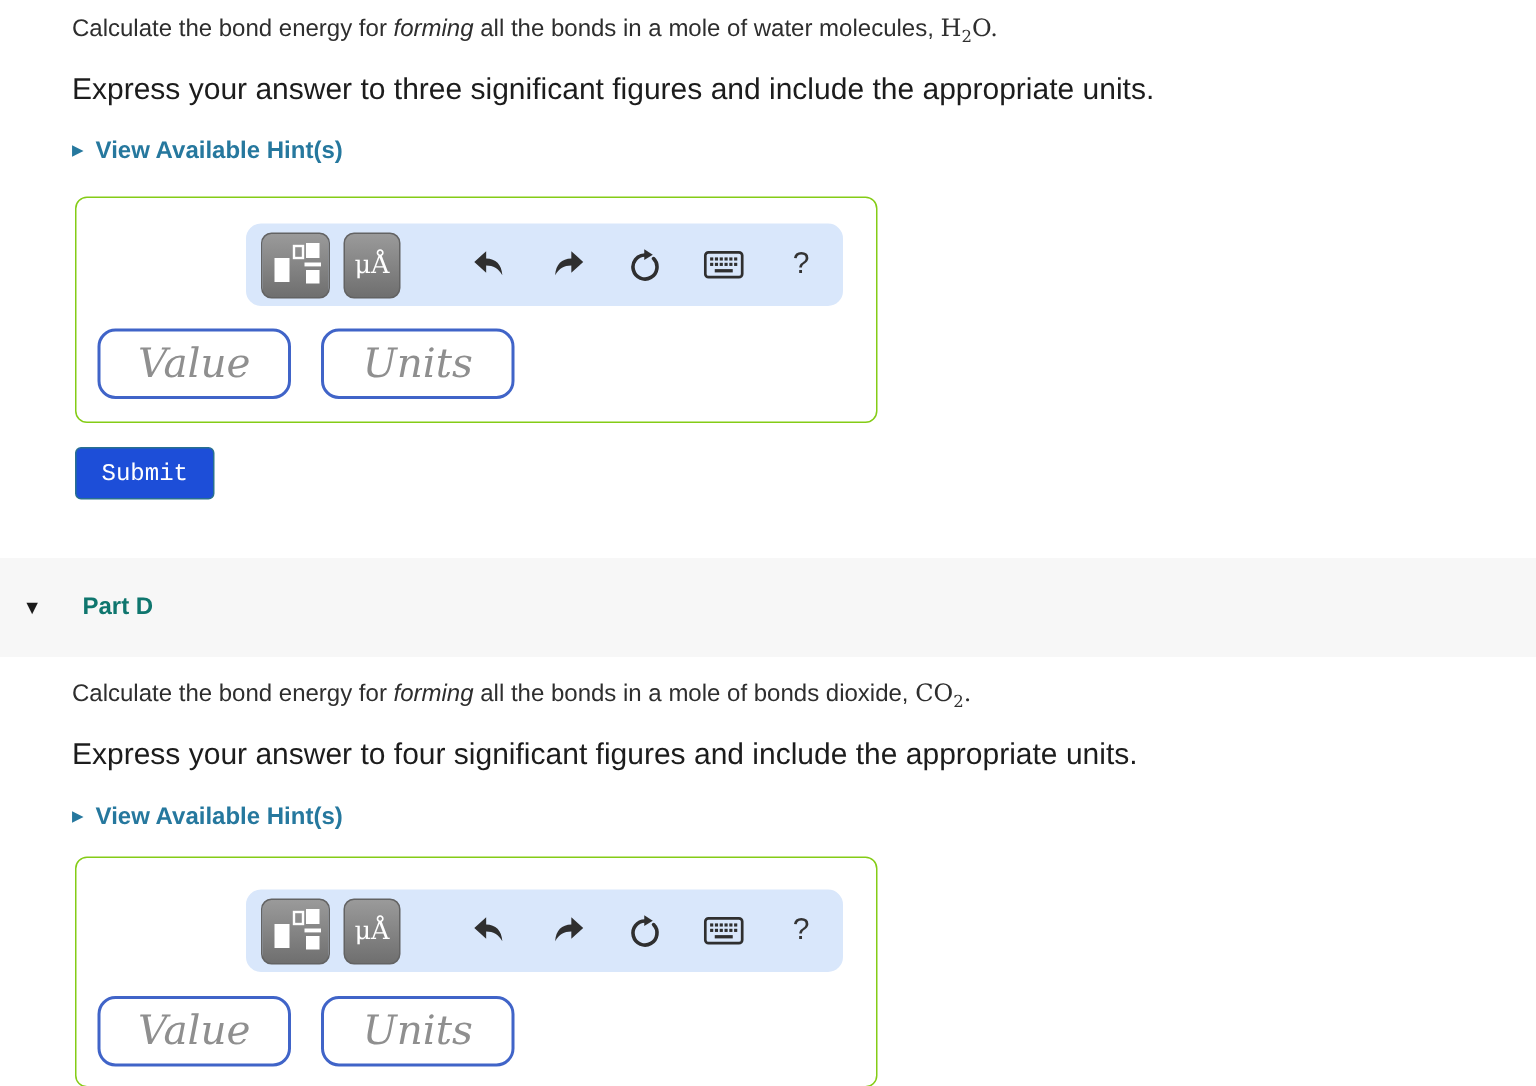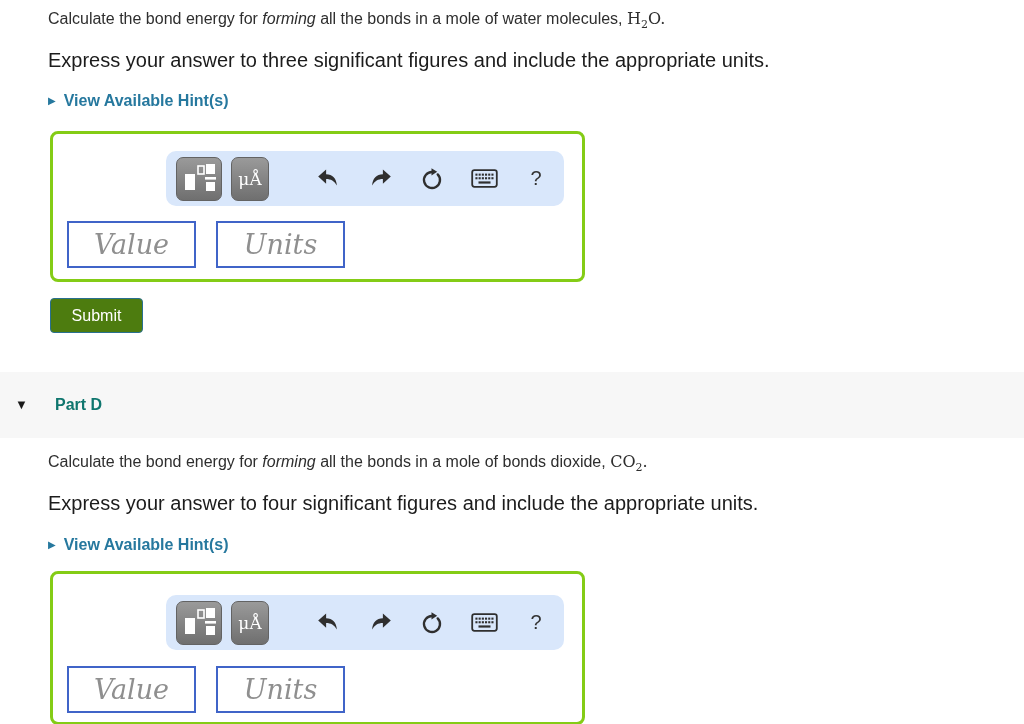--- a/index.html
+++ b/index.html
@@ -14,21 +14,21 @@
   .formula sub { font-size:11px; }
 
   .instruction { margin:14px 0 0 48px; font-size:20px; font-weight:normal; color:#1c1c1c; }
 
   .hint-row { margin:20px 0 0 48px; display:flex; align-items:center; }
   .hint-arrow { color:#26789e; font-size:10px; margin-right:8px; line-height:18px; }
   .hint-link { color:#26789e; font-size:16px; font-weight:bold; text-decoration:none; cursor:pointer; }
 
   
   .answer-box { margin:21px 0 0 50px; width:535px; height:151px;
-                border:3px solid #84cc16; border-radius:8px; background:#fff; }
+                border:1px solid #84cc16; border-radius:8px; background:#fff; }
   .answer-box.second { height:154px; margin-top:17px; }
 
   .eq-toolbar { margin:17px 0 0 113px; width:398px; height:55px; background:#d9e7fb;
                 border-radius:10px; display:flex; align-items:center; padding-left:10px; }
   .answer-box.second .eq-toolbar { margin-top:21px; }
 
   .tool-btn { height:44px; border-radius:7px; border:1px solid #636363;
               background:linear-gradient(#9a9a9a,#6f6f6f);
               display:flex; align-items:center; justify-content:center; cursor:pointer; }
   .tpl-btn { width:46px; }
@@ -42,30 +42,30 @@
   .help-q { font-size:20px; color:#333; }
 
   .answer-row { display:flex; align-items:center; margin:15px 0 0 14px; }
   .eq-label { font-family:"DejaVu Serif", serif; font-size:21px; color:#1a1a1a;
               min-width:101px; }
   .eq-label i { font-style:italic; }
   .eq-label .s1 { font-size:14px; }
   .eq-label .s1 sub { font-size:9px; }
   .eq-equals { font-size:15px; margin-left:5px; font-family:"Liberation Sans",sans-serif; font-weight:bold; }
 
-  input.ans { width:129px; height:47px; border:2px solid #4064c8; border-radius:0;
+  input.ans { width:129px; height:47px; border:2px solid #4064c8; border-radius:12px;
               font-family:"DejaVu Serif", serif; font-size:27px; font-style:italic;
               color:#555; text-align:center; outline:none; background:#fff; }
   input.ans + input.ans { margin-left:20px; }
   input.ans::placeholder { color:#8f8f8f; font-style:italic; opacity:1; }
 
   
   .submit-btn { display:block; margin:16px 0 0 50px; width:93px; height:35px;
-                background:#4d7c0f; color:#fff; font-size:16px; border:1px solid #29708f;
-                border-radius:4px; font-family:Liberation Sans, sans-serif; cursor:pointer; }
+                background:#1d4ed8; color:#fff; font-size:16px; border:1px solid #29708f;
+                border-radius:4px; font-family:Liberation Mono, monospace; cursor:pointer; }
 
   
   .part-header { margin-top:39px; width:1024px; height:66px; background:#f7f7f7;
                  display:flex; align-items:center; padding-left:15px; cursor:pointer; }
   .collapse-icon { font-size:13px; color:#1a1a1a; width:14px; line-height:14px; }
   .part-title { margin-left:26px; font-size:16px; font-weight:bold; color:#0f766e; }
 
   .q-line.second { margin-top:13px; }
   svg { display:block; }
 </style>

